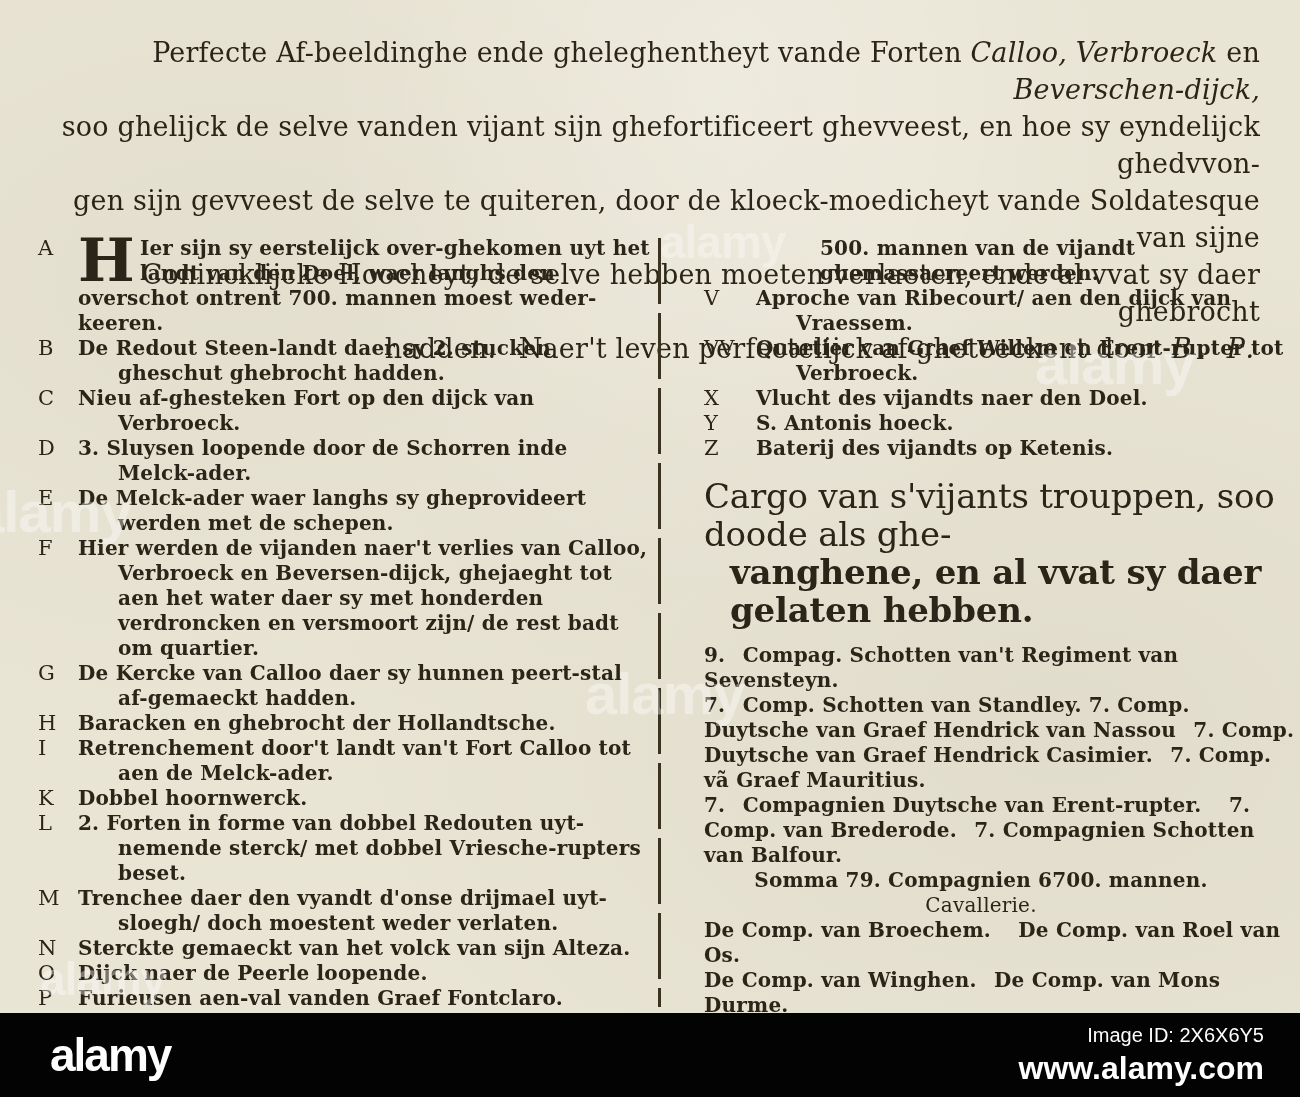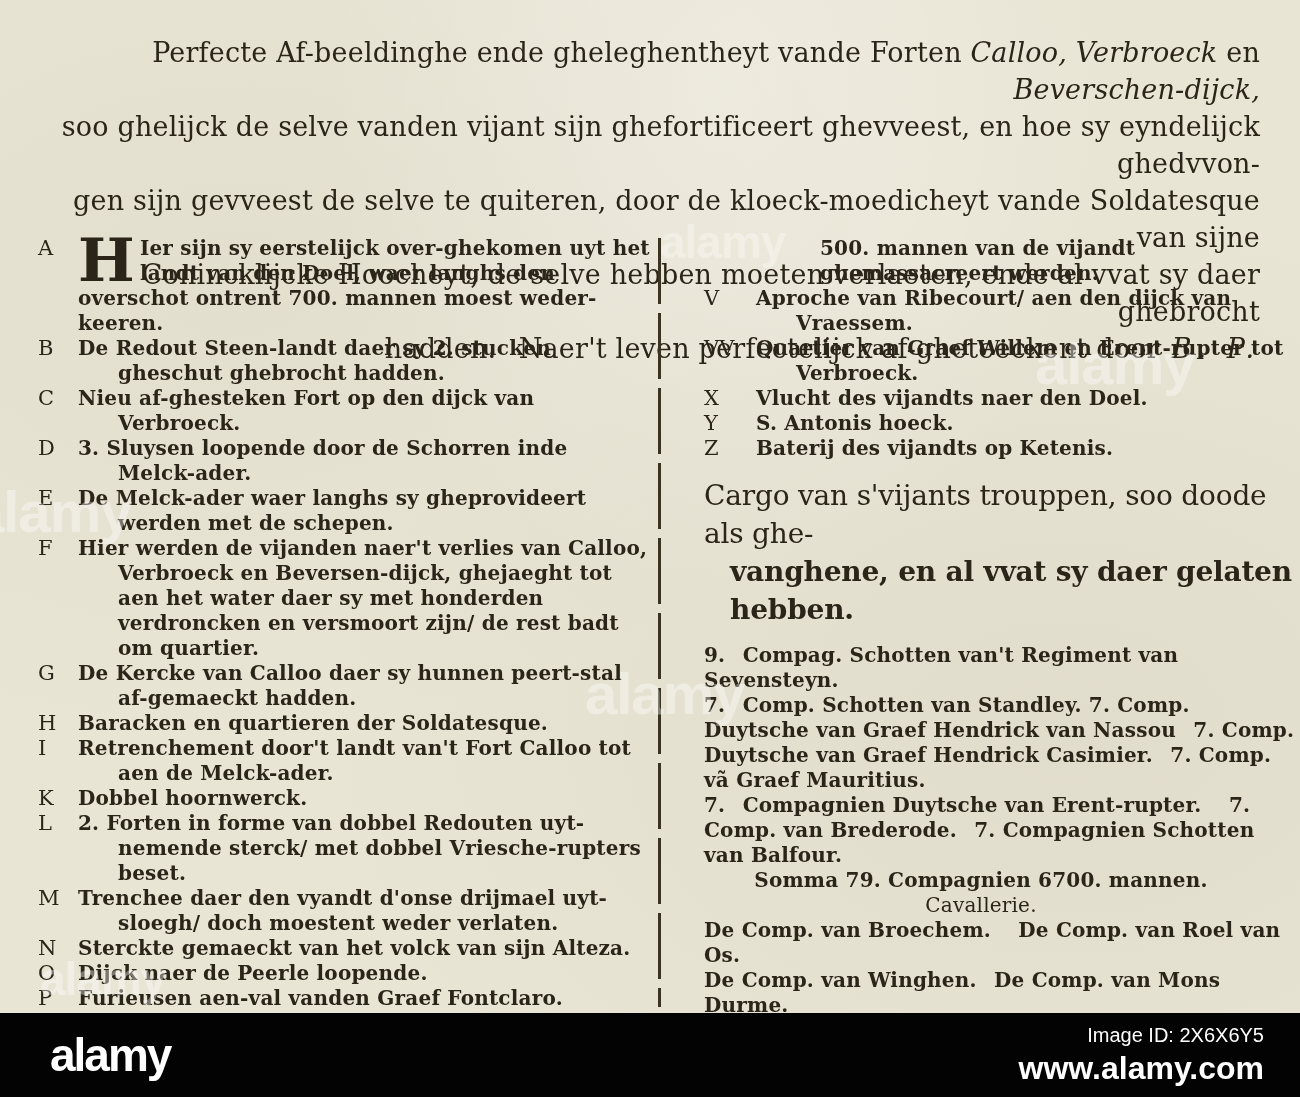--- a/index.html
+++ b/index.html
@@ -75,21 +75,21 @@
     font-size: 60px;
     line-height: 48px;
     font-weight: 700;
     padding-right: 5px;
   }
   .legend-item.has-drop .legend-text { padding-left: 0; text-indent: 0; }
   
   .cargo-heading {
     margin-top: 16px;
     font-weight: 400;
-    font-size: 28px;
+    font-size: 34px;
     line-height: 38px;
     letter-spacing: -0.2px;
   }
   .cargo-heading .h2line { padding-left: 26px; font-weight: bold; }
   .cargo-lines { margin-top: 14px; }
   .cargo-line { font-weight: 700; }
   .cargo-line.center { text-align: center; padding-right: 40px; }
   .cargo-line.roman { font-weight: 400; }
   
   .ghost {
@@ -171,21 +171,21 @@
           <div class="legend-item">
             <span class="legend-key">F</span>
             <span class="legend-text">Hier werden de vijanden naer't verlies van Calloo, Verbroeck en Beversen-dijck, ghejaeght tot aen het water daer sy met honderden verdroncken en versmoort zijn/ de rest badt om quartier.</span>
           </div>
           <div class="legend-item">
             <span class="legend-key">G</span>
             <span class="legend-text">De Kercke van Calloo daer sy hunnen peert-stal af-gemaeckt hadden.</span>
           </div>
           <div class="legend-item">
             <span class="legend-key">H</span>
-            <span class="legend-text">Baracken en quartieren der Soldatesque.</span>
+            <span class="legend-text">Baracken en ghebrocht der Hollandtsche.</span>
           </div>
           <div class="legend-item">
             <span class="legend-key">I</span>
             <span class="legend-text">Retrenchement door't landt van't Fort Calloo tot aen de Melck-ader.</span>
           </div>
           <div class="legend-item">
             <span class="legend-key">K</span>
             <span class="legend-text">Dobbel hoornwerck.</span>
           </div>
           <div class="legend-item">

